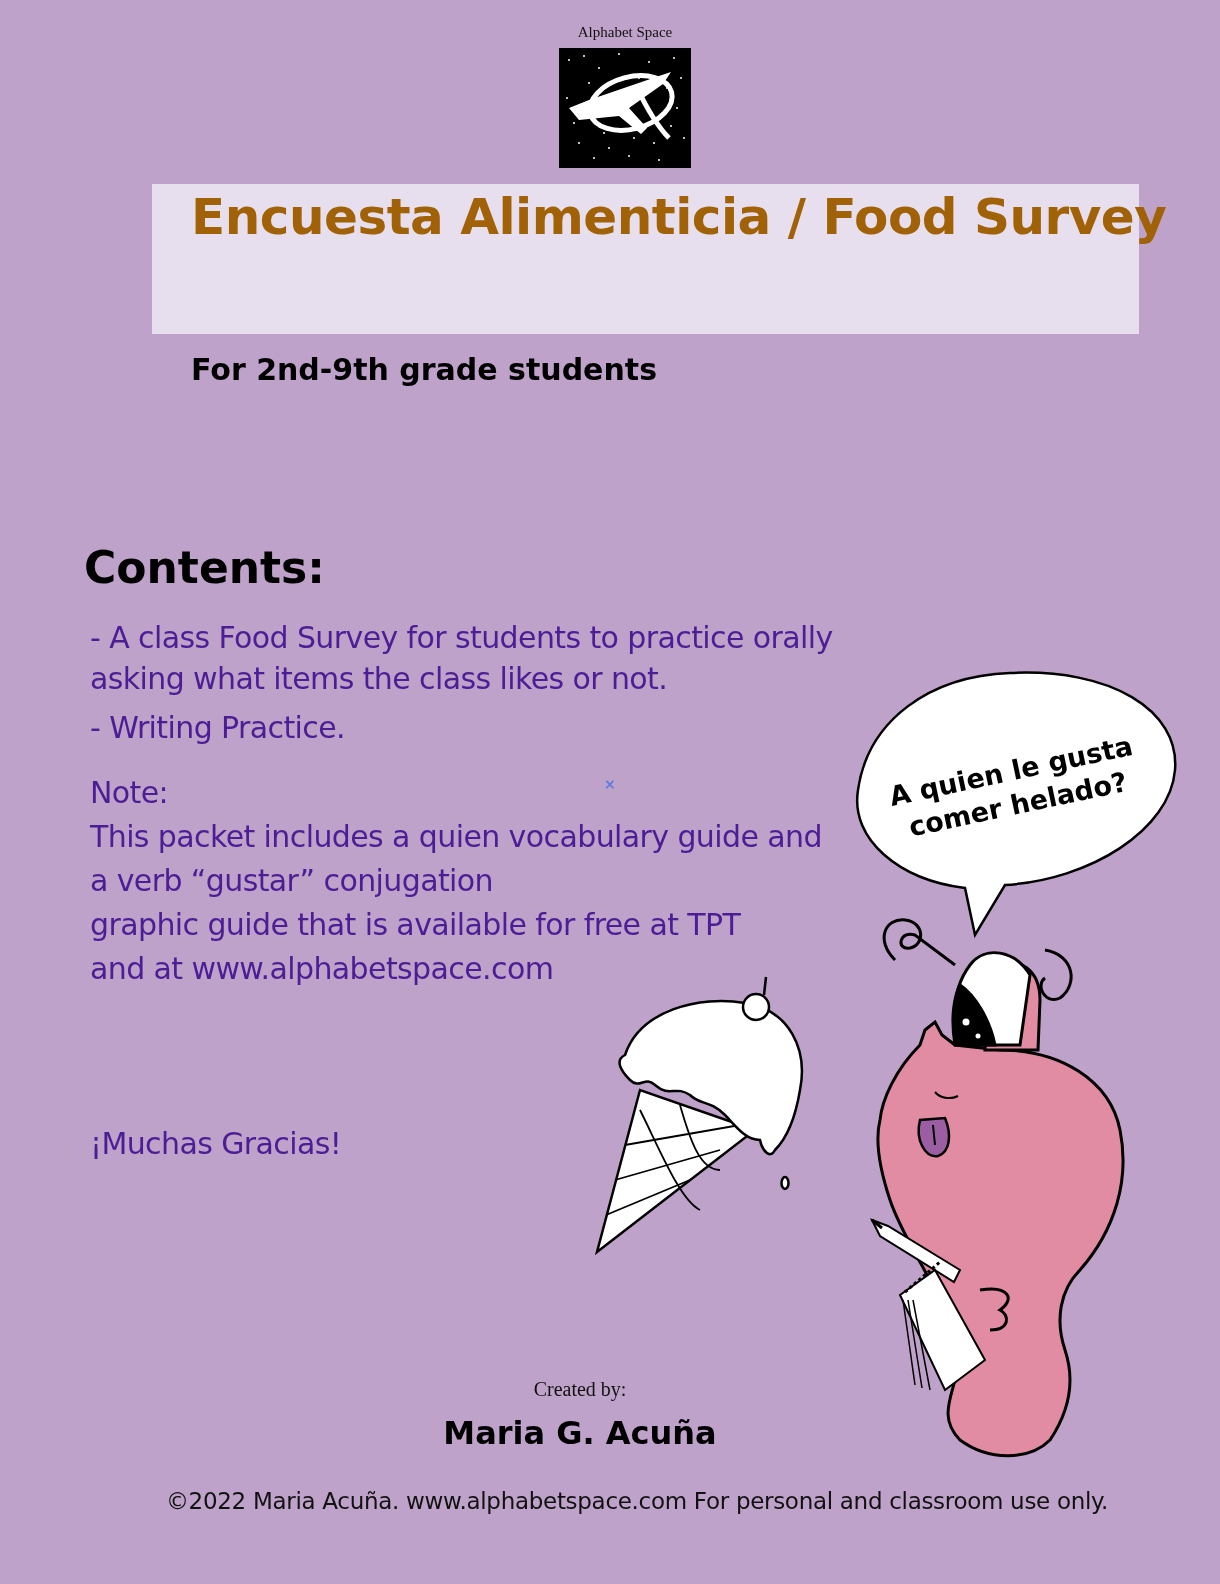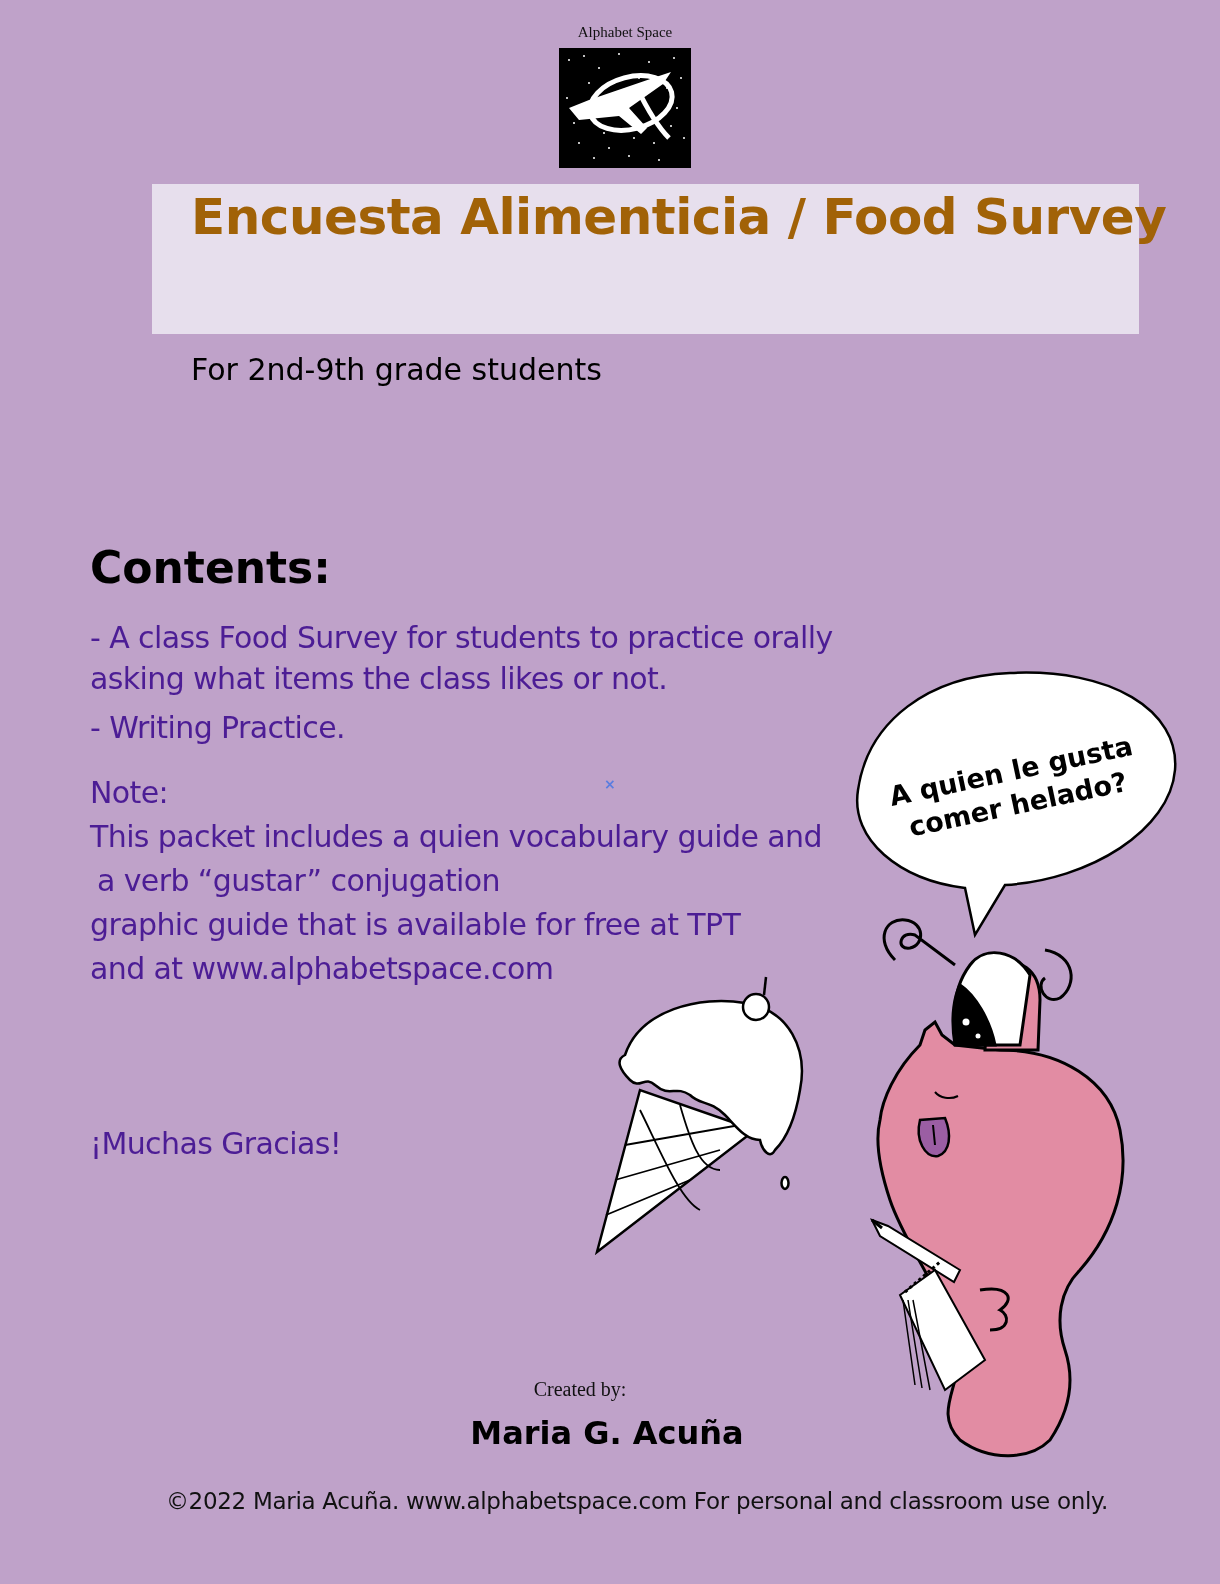--- a/index.html
+++ b/index.html
@@ -28,33 +28,33 @@
     background: #e7dfed;
   }
   .title-line {
     position: absolute; left: 39px; font-weight: bold; font-size: 50px;
     letter-spacing: -0.5px; white-space: nowrap; color: #a16207;
     font-family: "DejaVu Sans", sans-serif;
   }
   .t1 { top: 4px; }
   .t2 { top: 70px; }
   .subtitle {
-    position: absolute; left: 191px; top: 352px; font-size: 30px; font-weight: normal;
+    position: absolute; left: 191px; top: 352px; font-size: 30px; font-weight: bold;
     color: #000; white-space: nowrap;
   }
   .contents-h {
-    position: absolute; left: 90px; top: 542px; font-size: 44px; font-weight: bold; color: #000;
+    position: absolute; left: 84px; top: 542px; font-size: 44px; font-weight: bold; color: #000;
   }
   .body-text {
     position: absolute; left: 90px; font-size: 30px; color: #4c1d95; white-space: nowrap;
     font-family: "DejaVu Sans", sans-serif; font-weight: normal; letter-spacing: -0.6px;
   }
   .marker-x { position: absolute; left: 604px; top: 776px; color: #5a7de0; font-size: 14px; font-weight: bold; }
   .created { position: absolute; left: 0; width: 1160px; top: 1378px; text-align: center; font-size: 20px; color: #111; font-family: Liberation Serif, serif; }
-  .author { position: absolute; left: 0; width: 1160px; top: 1414px; text-align: center; font-size: 32px; font-weight: bold; color: #000; padding-left: 27px; }
+  .author { position: absolute; left: 0; width: 1160px; top: 1414px; text-align: center; font-size: 32px; font-weight: bold; color: #000; }
   .footer { position: absolute; left: 0; width: 1210px; top: 1488px; text-align: center; font-size: 23px; color: #111; letter-spacing: -0.3px; padding-left: 32px; }
   .art { position: absolute; left: 0; top: 0; }
   .bubble-text {
     font-family: "DejaVu Sans", sans-serif; font-weight: bold; font-size: 27px; fill: #000;
   }
 </style>
 </head>
 <body>
 
 <div class="brand">
@@ -101,21 +101,21 @@
 
 <div class="subtitle">For 2nd-9th grade students</div>
 
 <div class="contents-h">Contents:</div>
 <div class="body-text" style="top:620px;">- A class Food Survey for students to practice orally</div>
 <div class="body-text" style="top:661px;">asking what items the class likes or not.</div>
 <div class="body-text" style="top:710px;">- Writing Practice.</div>
 
 <div class="body-text" style="top:775px;">Note:</div>
 <div class="body-text" style="top:819px;">This packet includes a quien vocabulary guide and</div>
-<div class="body-text" style="top:863px;margin-left:7px;">a verb “gustar” conjugation</div>
+<div class="body-text" style="top:863px;">a verb “gustar” conjugation</div>
 <div class="body-text" style="top:907px;">graphic guide that is available for free at TPT</div>
 <div class="body-text" style="top:951px;">and at www.alphabetspace.com</div>
 
 <div class="marker-x">×</div>
 
 <div class="body-text" style="top:1126px;">¡Muchas Gracias!</div>
 
 <svg class="art" width="1220" height="1584" viewBox="0 0 1220 1584">
 
   <g>

